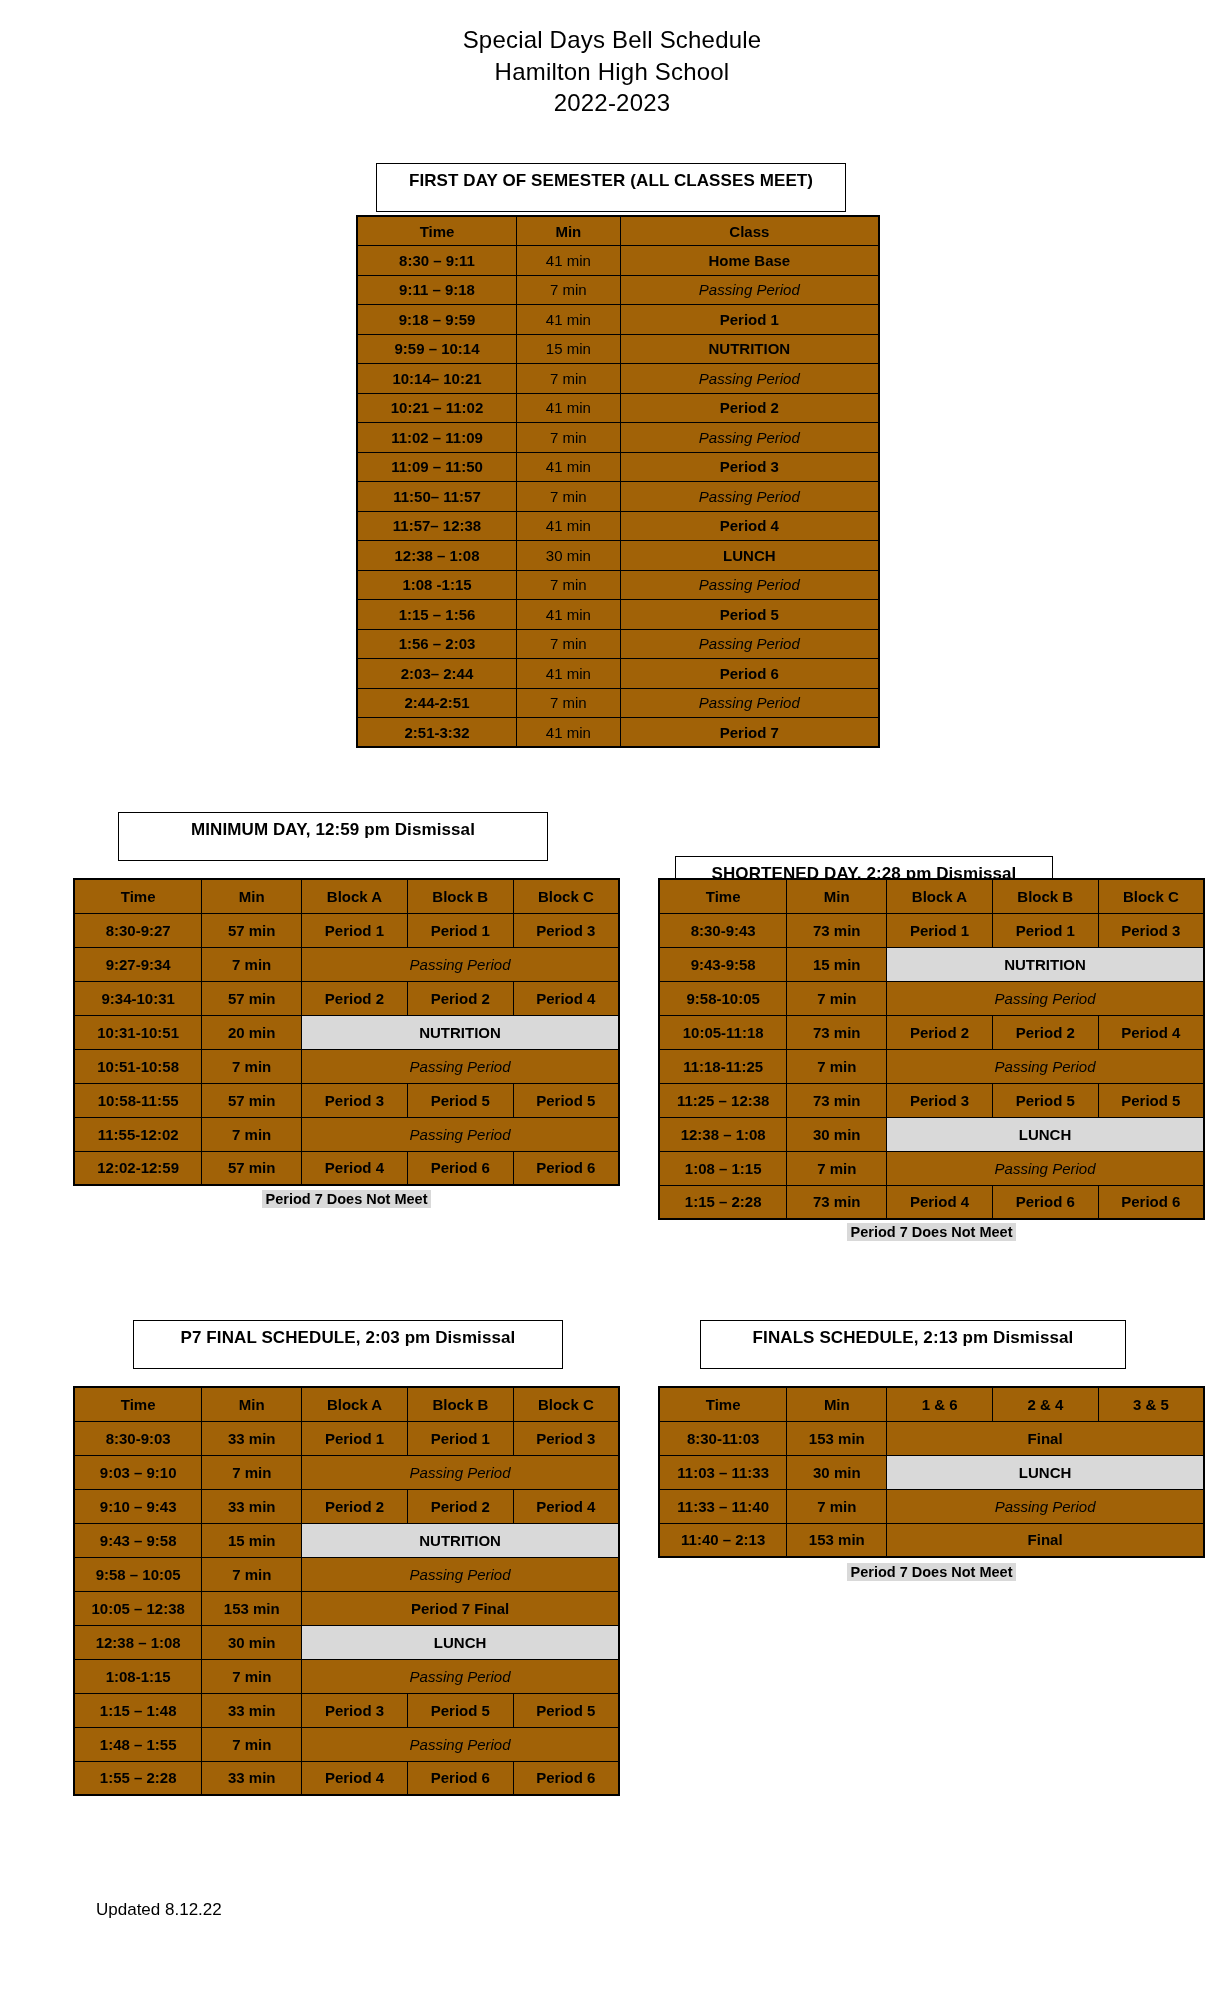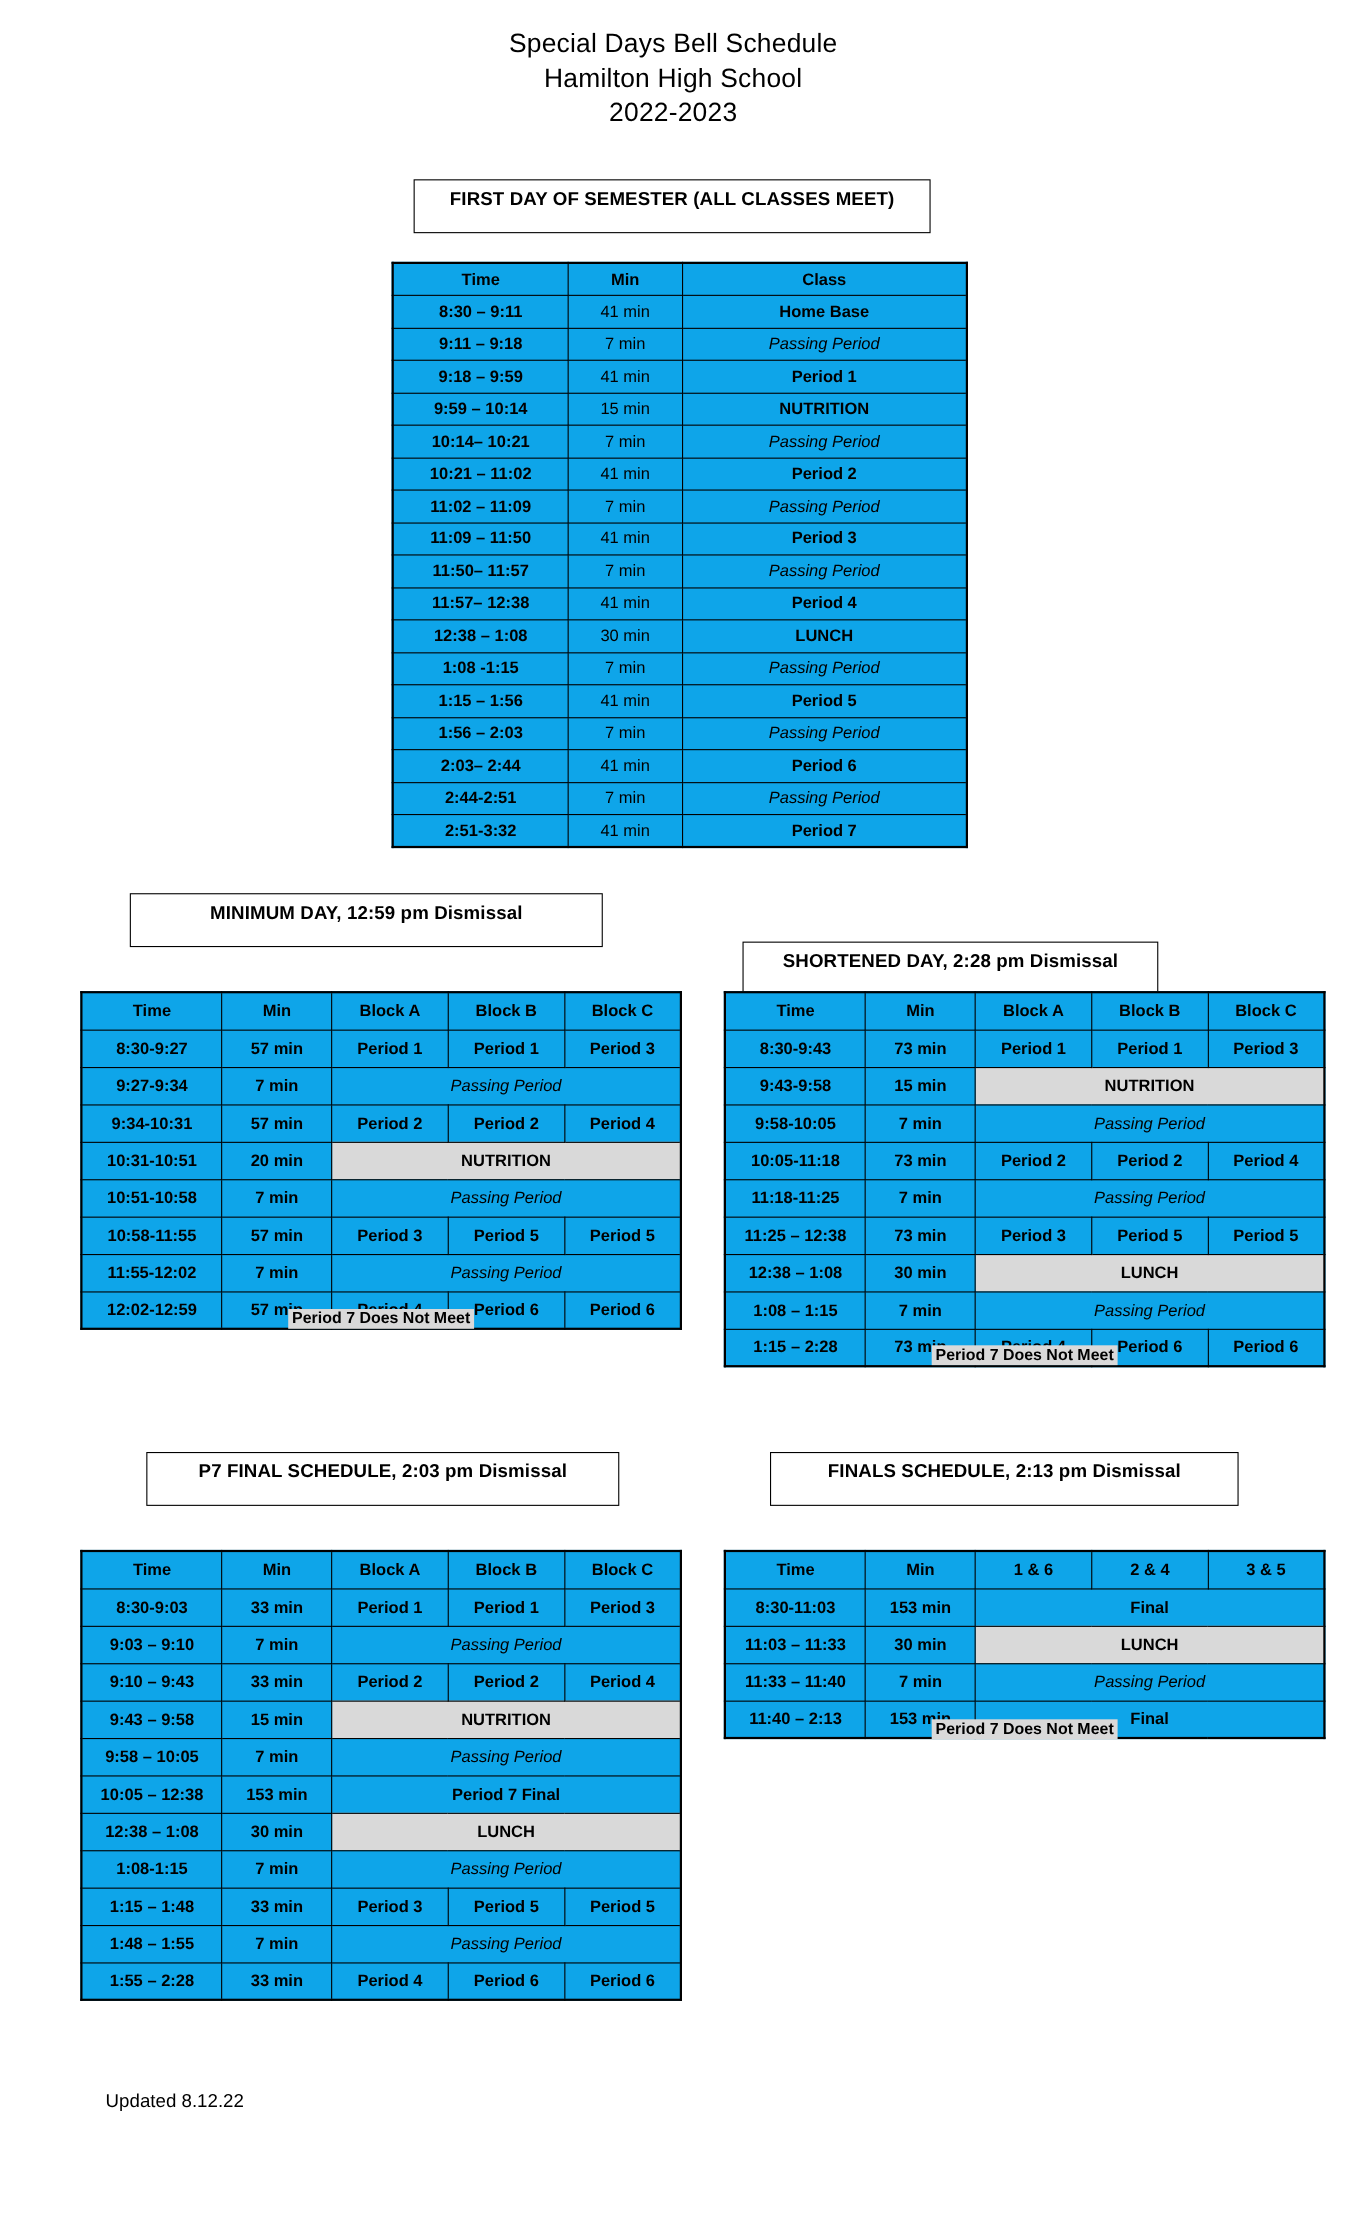--- a/index.html
+++ b/index.html
@@ -38,23 +38,22 @@
     letter-spacing: 0.1px;
     background: #fff;
     text-align: center;
     box-sizing: border-box;
   }
 
   
   table.sched {
     border-collapse: collapse;
     table-layout: fixed;
-    background: #0ea5e9;
+    background: #a16207;
     border: 2.5px solid #000;
-    margin-top: 23px;
   }
   table.sched td, table.sched th {
     border: 1.2px solid #000;
     text-align: center;
     vertical-align: middle;
     padding: 2px 3px;
     font-size: 15px;
     font-weight: bold;
     white-space: nowrap;
     box-sizing: border-box;

